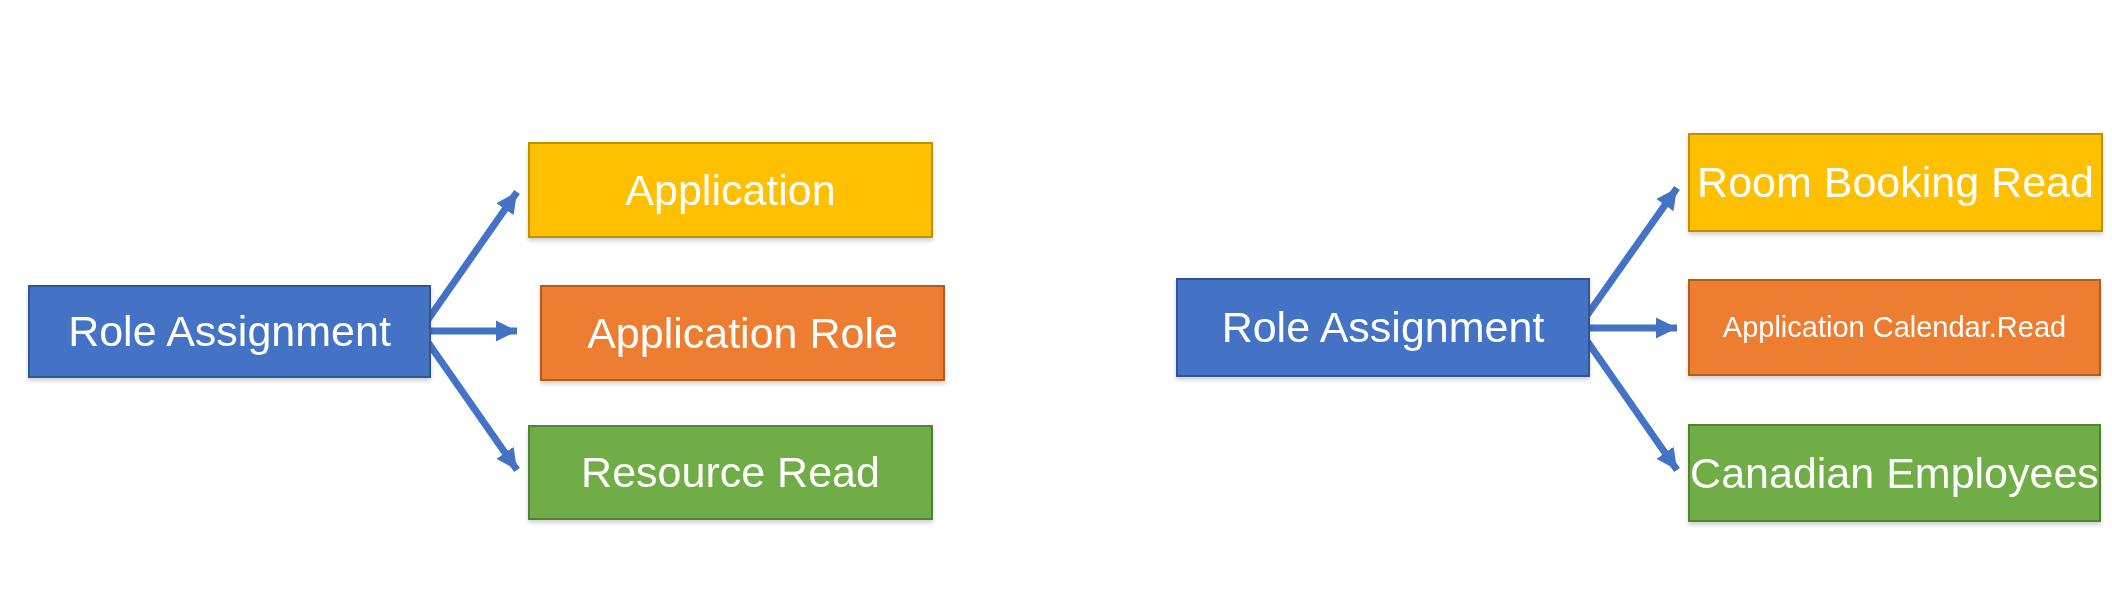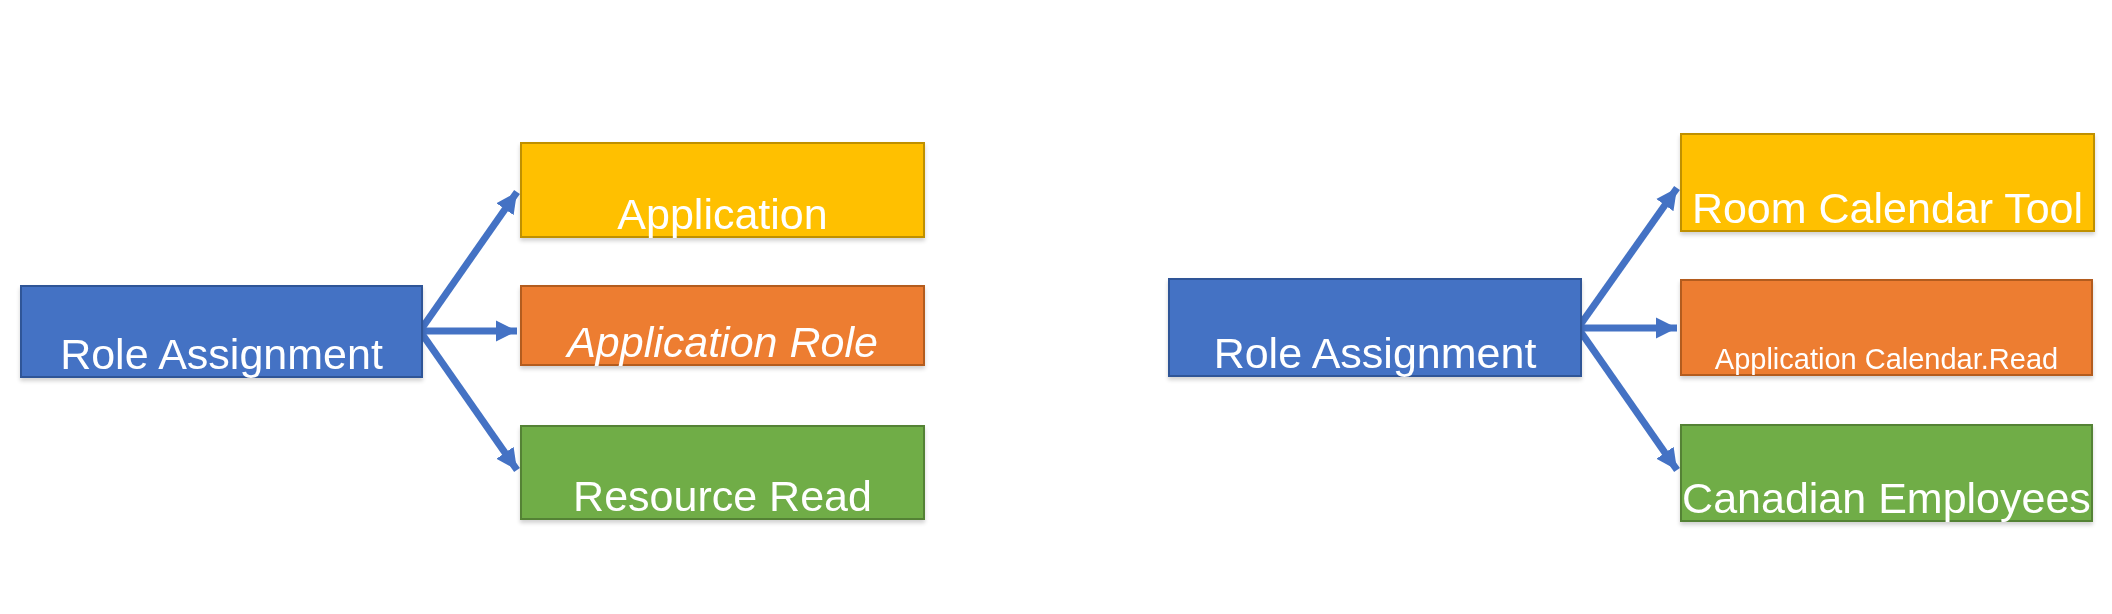--- a/index.html
+++ b/index.html
@@ -26,26 +26,27 @@
     stroke: var(--arrow);
     stroke-width: 7;
   }
   .arrowhead-path {
     fill: var(--arrow);
   }
   .node {
     position: absolute;
     box-sizing: border-box;
     display: flex;
-    align-items: flex-end;
+    align-items: center;
     justify-content: center;
     text-align: center;
     border: 2px solid;
     color: var(--node-text);
     box-shadow: 0 3px 4px rgba(0,0,0,0.18);
+    margin-left: 8px;
   }
   .node.blue   { background: var(--blue-fill);   border-color: var(--blue-border); }
   .node.yellow { background: var(--yellow-fill); border-color: var(--yellow-border); }
   .node.orange { background: var(--orange-fill); border-color: var(--orange-border); }
   .node.green  { background: var(--green-fill);  border-color: var(--green-border); }
   .label-lg { font-size: 43px; line-height: 1; }
   .label-sm { font-size: 29px; line-height: 1; }
 </style>
 </head>
 <body>
@@ -69,34 +70,34 @@
   </svg>
 
   <div class="node blue" style="left:20px; top:285px; width:403px; height:93px;">
     <span class="label-lg">Role Assignment</span>
   </div>
 
   <div class="node yellow" style="left:520px; top:142px; width:405px; height:96px;">
     <span class="label-lg">Application</span>
   </div>
 
-  <div class="node orange" style="left:520px; top:285px; width:405px; height:81px;font-style:italic;">
+  <div class="node orange" style="left:532px; top:285px; width:405px; height:96px;">
     <span class="label-lg">Application Role</span>
   </div>
 
   <div class="node green" style="left:520px; top:425px; width:405px; height:95px;">
     <span class="label-lg">Resource Read</span>
   </div>
 
   <div class="node blue" style="left:1168px; top:278px; width:414px; height:99px;">
     <span class="label-lg">Role Assignment</span>
   </div>
 
   <div class="node yellow" style="left:1680px; top:133px; width:415px; height:99px;">
-    <span class="label-lg">Room Calendar Tool</span>
+    <span class="label-lg">Room Booking Read</span>
   </div>
 
   <div class="node green" style="left:1680px; top:424px; width:413px; height:98px;">
     <span class="label-lg">Canadian Employees</span>
   </div>
 
   <div class="node orange" style="left:1680px; top:279px; width:413px; height:97px;">
     <span class="label-sm">Application Calendar.Read</span>
   </div>
 

